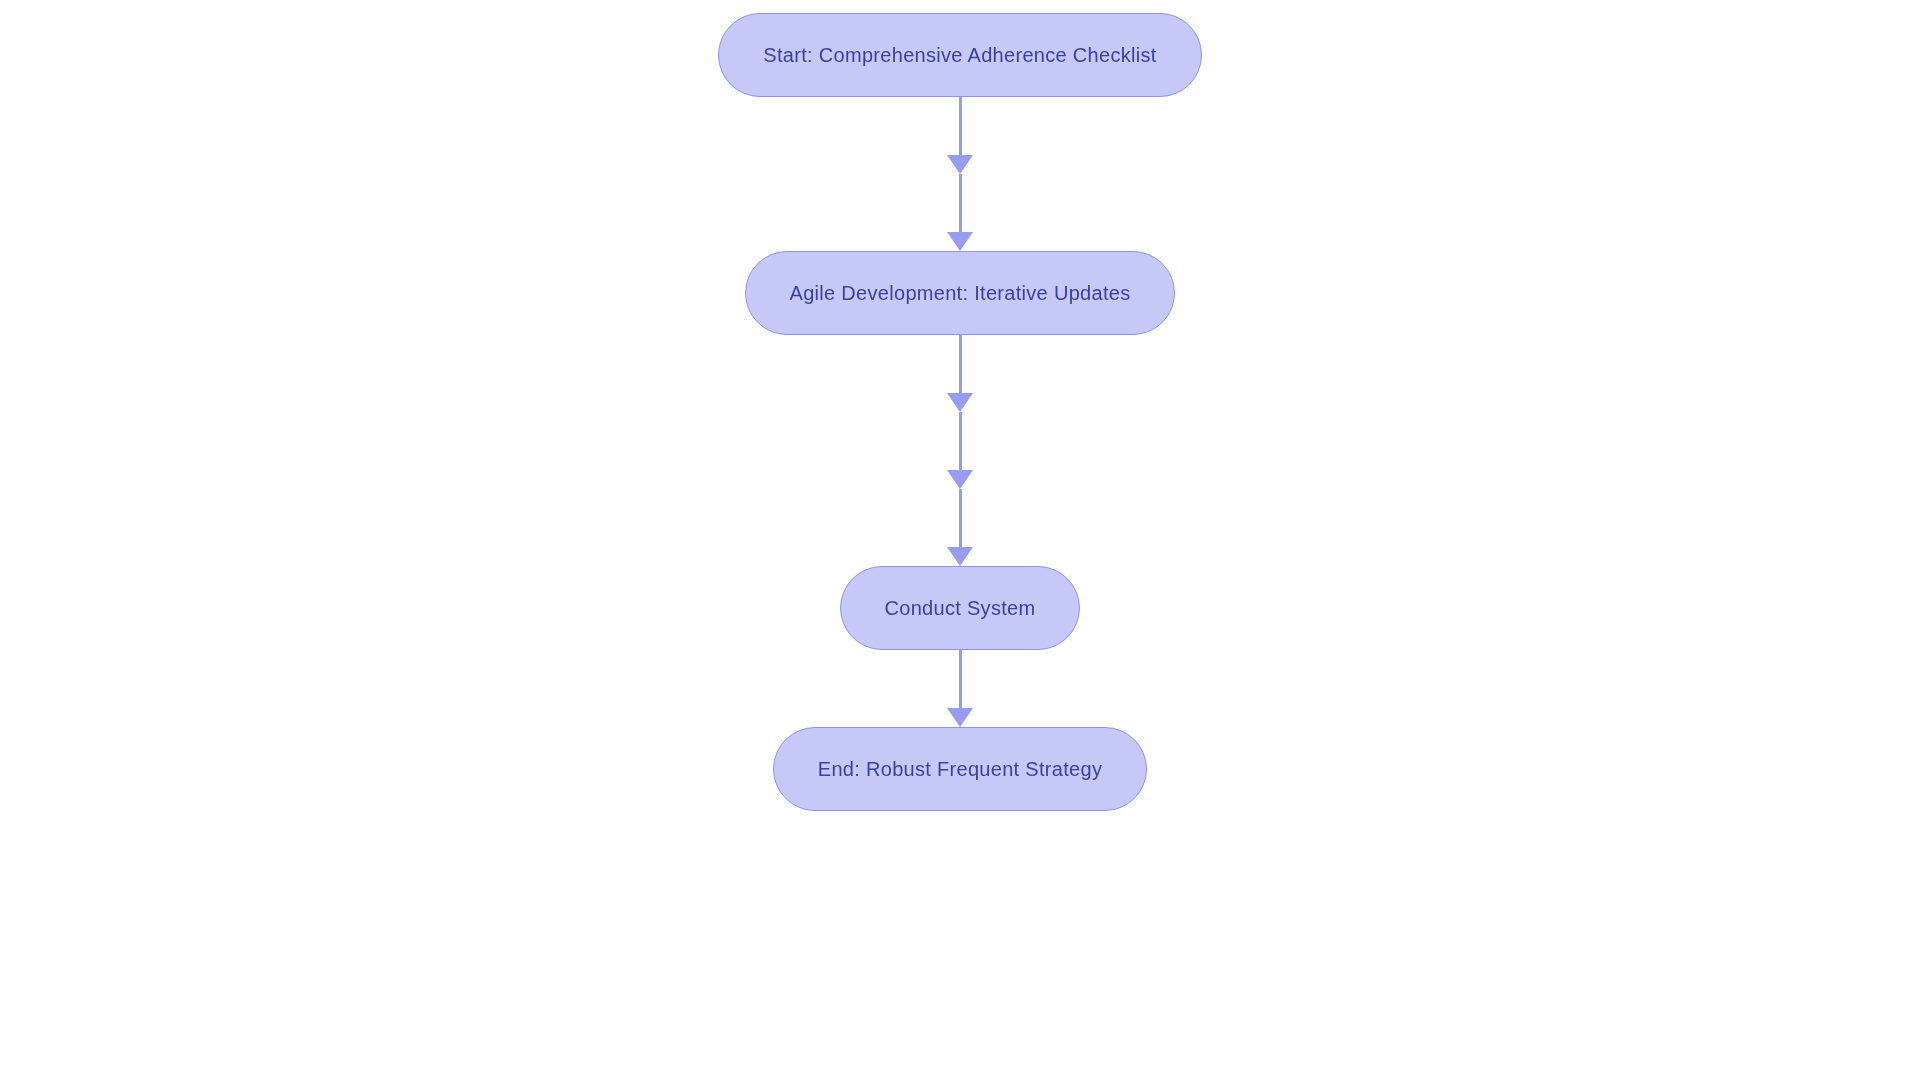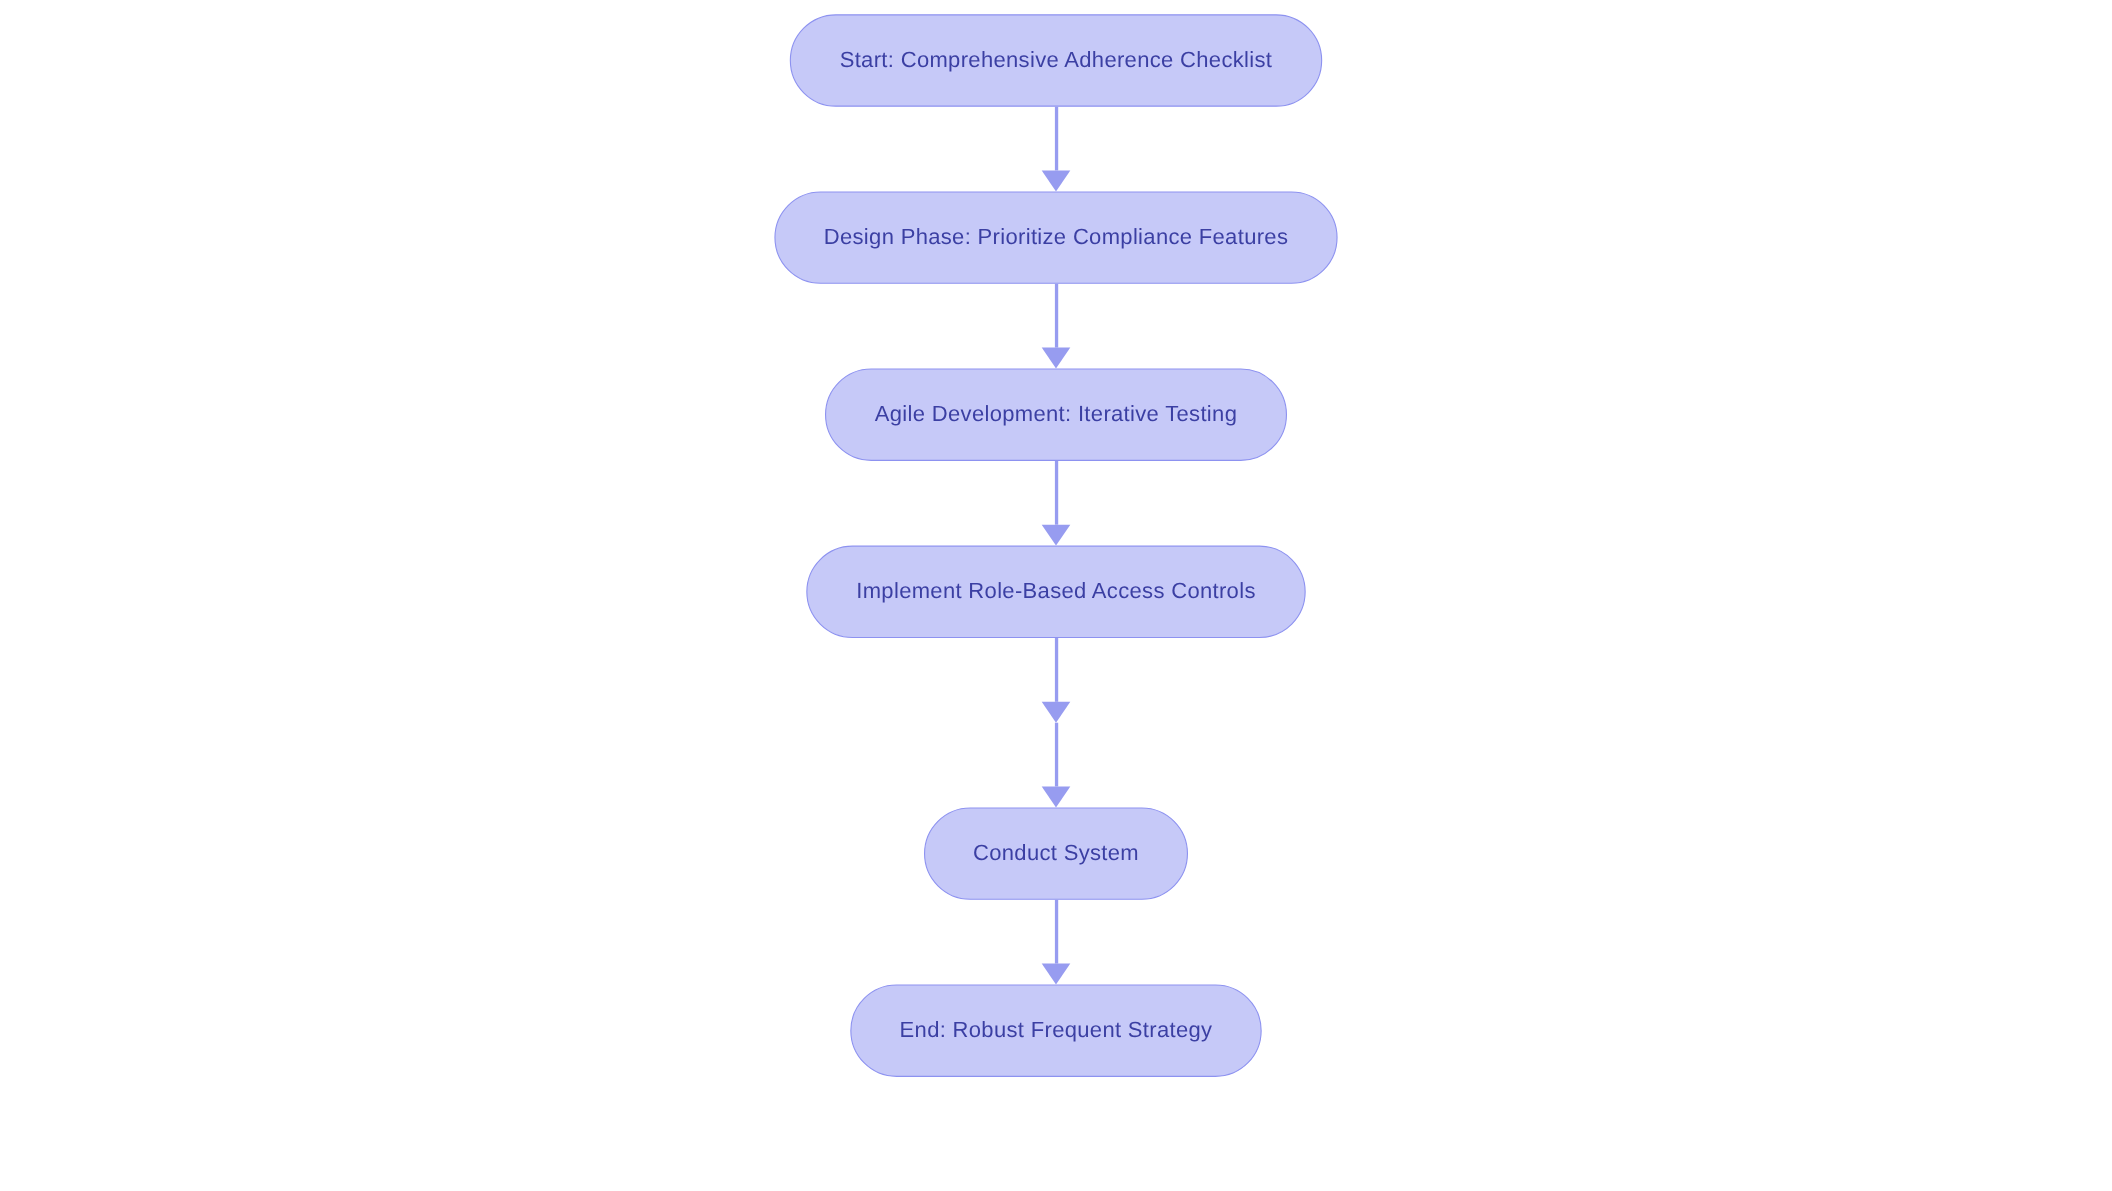--- a/index.html
+++ b/index.html
@@ -70,41 +70,35 @@
 
     <div class="node">
       <span class="node-label">Start: Comprehensive Adherence Checklist</span>
     </div>
 
     <div class="connector">
       <div class="line"></div>
       <div class="head"></div>
     </div>
 
+
+    <div class="connector">
+      <div class="line"></div>
+      <div class="head"></div>
+    </div>
+
     <div class="node">
-      <span class="node-label">Design Phase: Prioritize Compliance Features</span>
+      <span class="node-label">Agile Development: Iterative Updates</span>
     </div>
 
     <div class="connector">
       <div class="line"></div>
       <div class="head"></div>
     </div>
 
-    <div class="node">
-      <span class="node-label">Agile Development: Iterative Testing</span>
-    </div>
-
-    <div class="connector">
-      <div class="line"></div>
-      <div class="head"></div>
-    </div>
-
-    <div class="node">
-      <span class="node-label">Implement Role-Based Access Controls</span>
-    </div>
 
     <div class="connector">
       <div class="line"></div>
       <div class="head"></div>
     </div>
 
 
     <div class="connector">
       <div class="line"></div>
       <div class="head"></div>

